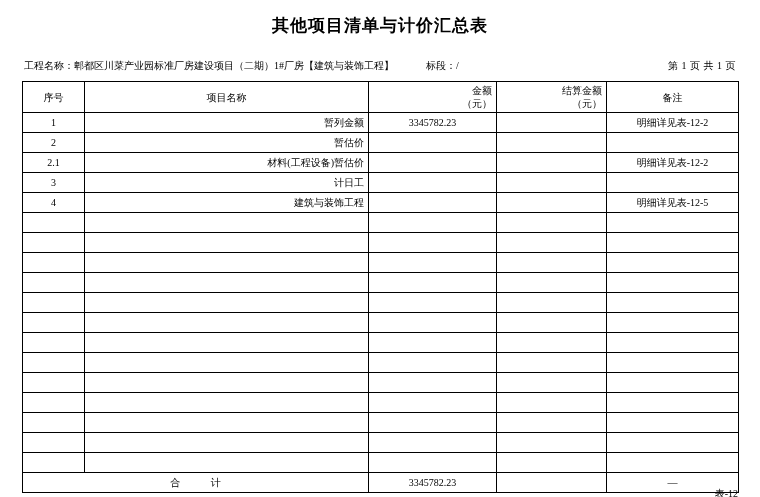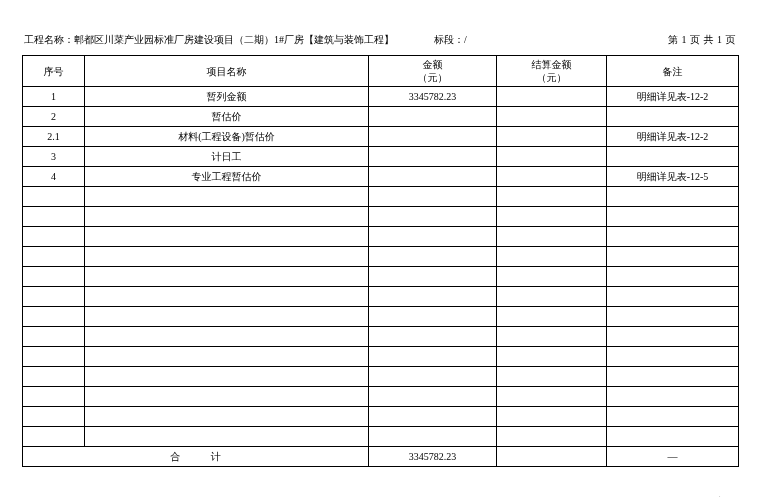--- a/index.html
+++ b/index.html
@@ -36,28 +36,27 @@
     font-size: 10px;
     margin-top: 22px;
     margin-bottom: 8px;
     padding: 0 2px;
     justify-content: center;
   }
   .meta-project {
     white-space: nowrap;
   }
   .meta-section {
-    margin-left: 40px;
+    margin-left: 32px;
     white-space: nowrap;
   }
   .meta-pages {
     margin-left: auto;
     white-space: nowrap;
     letter-spacing: 0.5px;
-    margin-top: 11px;
   }
   table.main {
     border-collapse: collapse;
     width: 716px;
     table-layout: fixed;
     font-size: 10px;
   }
   table.main th, table.main td {
     border: 1px solid #000000;
     height: 19px;
@@ -71,41 +70,42 @@
     text-align: center;
     height: 30px;
     line-height: 13px;
   }
   .col-no { width: 62px; }
   .col-name { width: 284px; }
   .col-amount { width: 128px; }
   .col-settle { width: 110px; }
   .col-remark { width: 132px; }
   .c-center { text-align: center; }
-  .c-left { text-align: center; }
+  .c-left { text-align: right; }
   .cell-name-indent1 { padding-left: 18px; }
   .cell-name-indent2 { padding-left: 30px; margin-top: 23px; }
   .total-label {
     text-align: center;
     letter-spacing: 14px;
     text-indent: 14px;
   }
   .footer-code {
     position: absolute;
     right: 22px;
     bottom: 10px;
     font-size: 10px;
   }
-  .hdr-two-line { display: block; line-height: 13px; }
+  .hdr-two-line { display: block; line-height: 13px; text-align: right; }
 </style>
 </head>
 <body>
 
 <div class="page">
 
+  <div class="doc-title">其他项目清单与计价汇总表</div>
 
   <div class="meta-row">
     <span class="meta-project"><span>工程名称：</span><span>郫都区川菜产业园标准厂房建设项目（二期）1#厂房【建筑与装饰工程】</span></span>
     <span class="meta-section"><span>标段：</span><span>/</span></span>
     <span class="meta-pages">第 1 页 共 1 页</span>
   </div>
 
   <table class="main">
     <colgroup>
       <col class="col-no">
@@ -153,21 +153,21 @@
         </tr>
         <tr>
           <td class="c-center">3</td>
           <td class="c-left cell-name-indent1">计日工</td>
           <td class="c-center"></td>
           <td class="c-center"></td>
           <td class="c-center"></td>
         </tr>
         <tr>
           <td class="c-center">4</td>
-          <td class="c-left cell-name-indent1">专业工程暂估价</td>
+          <td class="c-left cell-name-indent1">建筑与装饰工程</td>
           <td class="c-center"></td>
           <td class="c-center"></td>
           <td class="c-center">明细详见表-12-5</td>
         </tr>
         <tr>
           <td class="c-center"></td>
           <td class="c-left cell-name-indent1"></td>
           <td class="c-center"></td>
           <td class="c-center"></td>
           <td class="c-center"></td>

